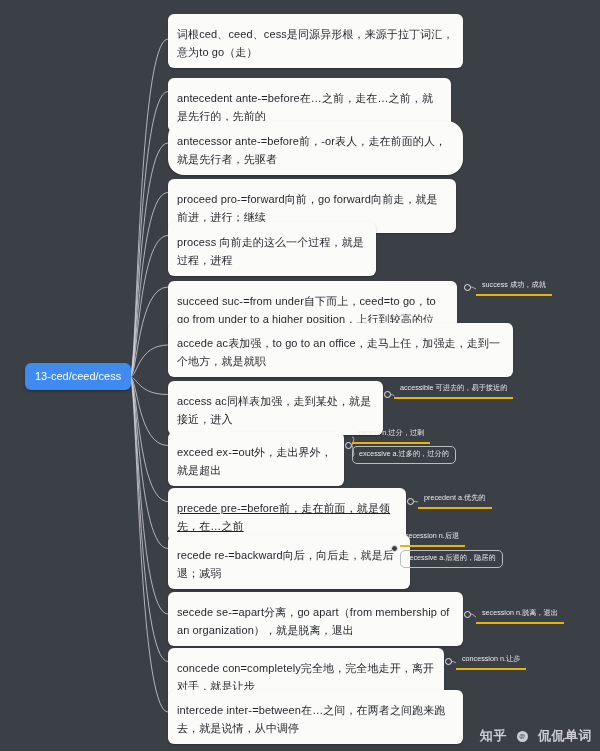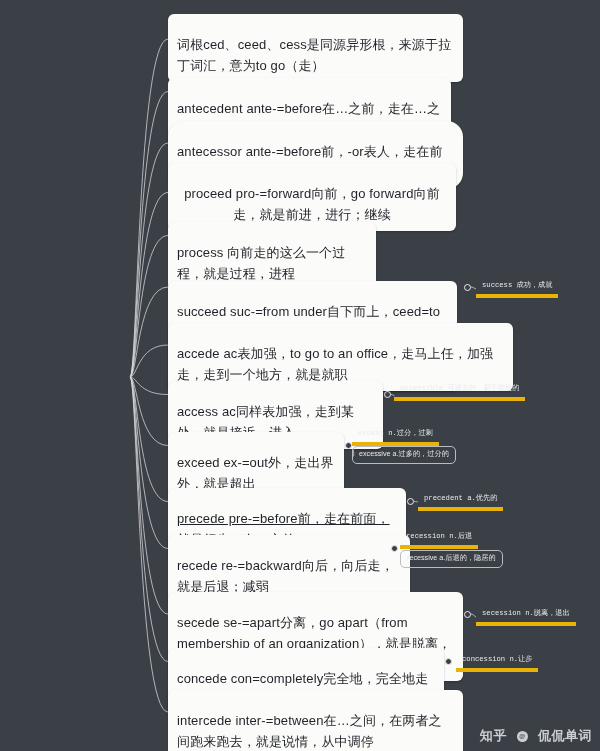--- a/index.html
+++ b/index.html
@@ -17,23 +17,23 @@
   svg#edges {
     position: absolute; left: 0; top: 0;
     width: 600px; height: 751px;
     pointer-events: none;
   }
   .node {
     position: absolute;
     background: #fbfbf9;
     color: #1f2228;
     border-radius: 6px;
-    font-size: 13px;
+    font-size: 11px;
     line-height: 1.62;
-    padding: 20px 9px 6px 9px;
+    padding: 12px 9px 6px 9px;
     letter-spacing: 0.01em;
     box-shadow: 0 1px 2px rgba(0,0,0,0.25);
     word-break: break-word;
   }
   .root {
     position: absolute;
     background: #3f8bf0;
     color: #ffffff;
     border-radius: 6px;
     font-size: 11px;
@@ -44,22 +44,21 @@
   }
   .sub {
     position: absolute;
     color: #e9eaec;
     font-size: 7.2px;
     line-height: 1.5;
     white-space: nowrap;
     padding: 2px 6px 3px 6px;
   }
   .sub.plain {
-    border-bottom: 4px solid #eab308;
-    font-family: Liberation Mono, monospace;
+    border-bottom: 2px solid #eab308;
   }
   .sub.boxed {
     border: 1px solid #b9bcc2;
     border-radius: 5px;
   }
   .dot {
     position: absolute;
     width: 7px; height: 7px;
     border-radius: 50%;
     background: #3b3f46;
@@ -113,26 +112,29 @@
       <path d="M 130 377 C 137.5 377, 138 548.5, 168 548.5" stroke="#d7d9dd" stroke-width="0.9" fill="none" opacity="0.85"></path>
       <path d="M 398 548.5 C 399 548.5, 402 540, 400 540" stroke="#d7d9dd" stroke-width="0.9" fill="none" opacity="0.85"></path>
       <path d="M 398 548.5 C 399 548.5, 402 561, 400 561" stroke="#d7d9dd" stroke-width="0.9" fill="none" opacity="0.85"></path>
       <path d="M 130 377 C 137.5 377, 138 614, 168 614" stroke="#d7d9dd" stroke-width="0.9" fill="none" opacity="0.85"></path>
       <path d="M 471 614 C 473.5 614, 475 617, 476 617" stroke="#d7d9dd" stroke-width="0.9" fill="none" opacity="0.85"></path>
       <path d="M 130 377 C 137.5 377, 138 661.5, 168 661.5" stroke="#d7d9dd" stroke-width="0.9" fill="none" opacity="0.85"></path>
       <path d="M 452 661.5 C 454 661.5, 456 663, 456 663" stroke="#d7d9dd" stroke-width="0.9" fill="none" opacity="0.85"></path>
       <path d="M 130 377 C 137.5 377, 138 712, 168 712" stroke="#d7d9dd" stroke-width="0.9" fill="none" opacity="0.85"></path>
     </svg>
 
+  <div class="root" id="root-node" style="left: 25px; top: 363px;">
+    <span>13-ced/ceed/cess</span>
+  </div>
 
   <div id="nodes-layer">
       <div class="node" style="left: 168px; top: 14px; width: 295px; min-height: 50px;"><span>词根ced、ceed、cess是同源异形根，来源于拉丁词汇，意为to go（走）</span></div>
       <div class="node" style="left: 168px; top: 78px; width: 283px; min-height: 27px;"><span>antecedent ante-=before在…之前，走在…之前，就是先行的，先前的</span></div>
       <div class="node" style="left: 168px; top: 121px; width: 295px; min-height: 44px; border-radius: 16px;"><span>antecessor ante-=before前，-or表人，走在前面的人，就是先行者，先驱者</span></div>
-      <div class="node" style="left: 168px; top: 163px; width: 288px; min-height: 27px; text-align: center;"><span>proceed pro-=forward向前，go forward向前走，就是前进，进行；继续</span></div>
+      <div class="node" style="left: 168px; top: 179px; width: 288px; min-height: 27px;"><span>proceed pro-=forward向前，go forward向前走，就是前进，进行；继续</span></div>
       <div class="node" style="left: 168px; top: 222px; width: 208px; min-height: 27px;"><span>process 向前走的这么一个过程，就是过程，进程</span></div>
       <div class="node" style="left: 168px; top: 281px; width: 289px; min-height: 44px;"><span>succeed suc-=from under自下而上，ceed=to go，to go from under to a higher position，上行到较高的位置，就是继承，接替；成功，成就</span></div>
       <div class="dot" style="left: 464px; top: 283.5px;"></div>
       <div class="sub plain" style="left: 476px; top: 278px;"><span>success 成功，成就</span></div>
       <div class="node" style="left: 168px; top: 323px; width: 345px; min-height: 44px;"><span>accede ac表加强，to go to an office，走马上任，加强走，走到一个地方，就是就职</span></div>
       <div class="node" style="left: 168px; top: 381px; width: 215px; min-height: 27px;"><span>access ac同样表加强，走到某处，就是接近，进入</span></div>
       <div class="dot" style="left: 384px; top: 391px;"></div>
       <div class="sub plain" style="left: 394px; top: 381px;"><span>accessible 可进去的，易于接近的</span></div>
       <div class="node" style="left: 168px; top: 432px; width: 176px; min-height: 27px;"><span>exceed ex-=out外，走出界外，就是超出</span></div>
       <div class="dot" style="left: 345px; top: 442px;"></div>

